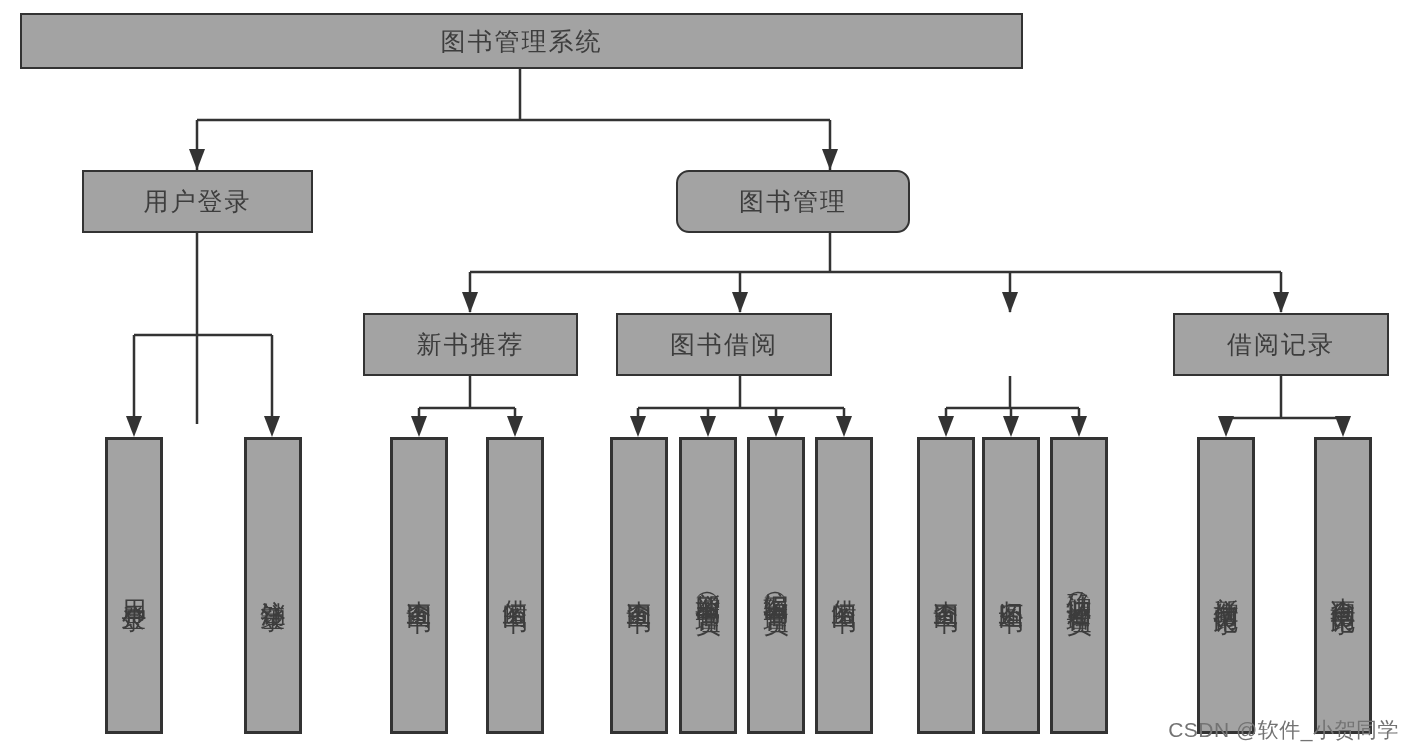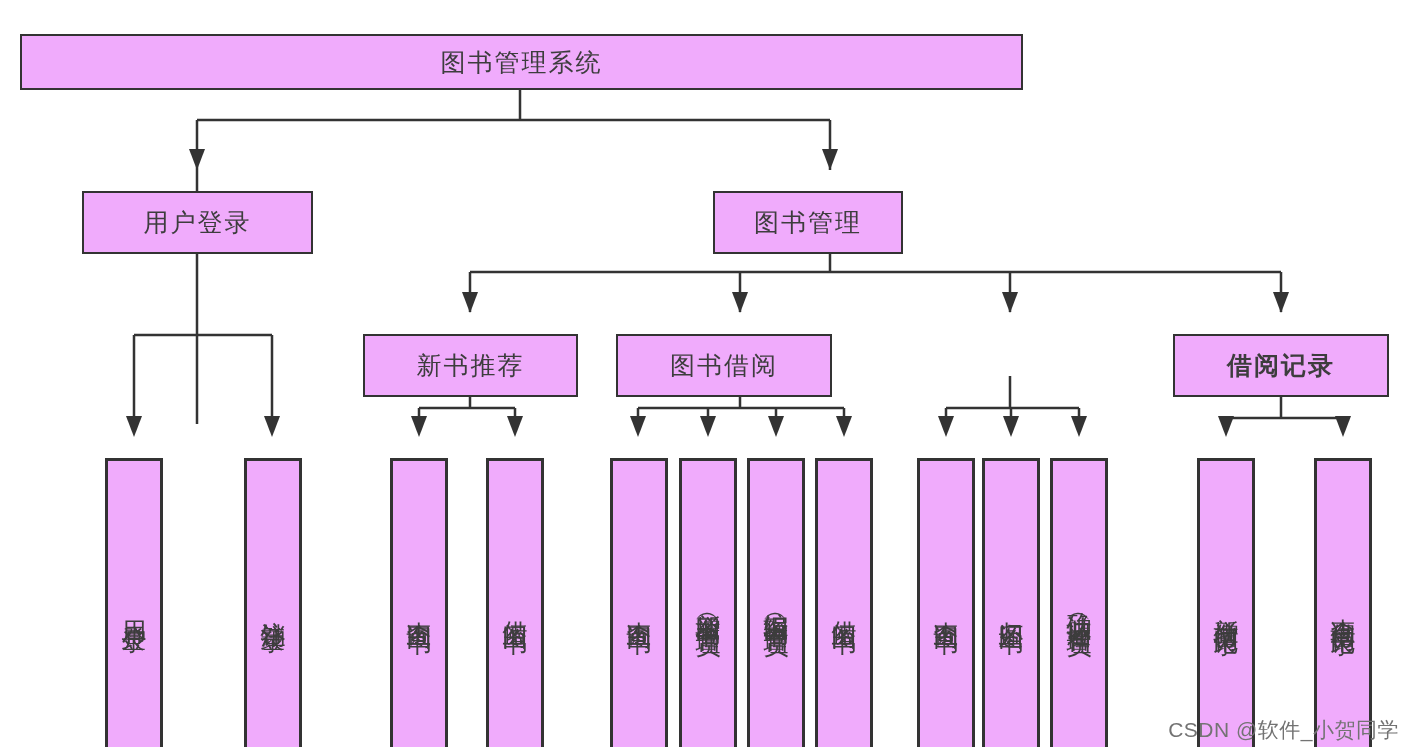--- a/index.html
+++ b/index.html
@@ -12,39 +12,38 @@
     overflow: hidden;
   }
   .connectors {
     position: absolute;
     left: 0; top: 0;
     z-index: 1;
   }
   .node {
     position: absolute;
     box-sizing: border-box;
-    background: #f0abfc;
+    background: #a3a3a3;
     border: 2.5px solid #333333;
     display: flex;
     align-items: center;
     justify-content: center;
     z-index: 2;
     color: #3d3d3d;
     font-size: 25px;
     letter-spacing: 2px;
-    margin-top: 21px;
   }
   .node.root   { left: 20px;  top: 13px;  width: 1003px; height: 56px; border-width: 2px; }
   .node.lvl2, .node.lvl3 { height: 63px; }
   .n-user-login       { left: 82px;   top: 170px; width: 231px; }
-  .n-book-management  { left: 713px;  top: 170px; width: 190px; }
+  .n-book-management  { left: 676px;  top: 170px; width: 234px; border-radius: 13px; }
   .n-new-books        { left: 363px;  top: 313px; width: 215px; }
   .n-book-borrowing   { left: 616px;  top: 313px; width: 216px; }
   .n-current-borrow   { left: 903px;  top: 313px; width: 215px; }
-  .n-borrow-records   { left: 1173px; top: 313px; width: 216px; font-weight: bold; }
+  .n-borrow-records   { left: 1173px; top: 313px; width: 216px; }
   .node.leaf {
     top: 437px;
     width: 58px;
     height: 297px;
     border-width: 3px;
   }
   .node.leaf span {
     writing-mode: vertical-rl;
     text-orientation: mixed;
     line-height: 1;

